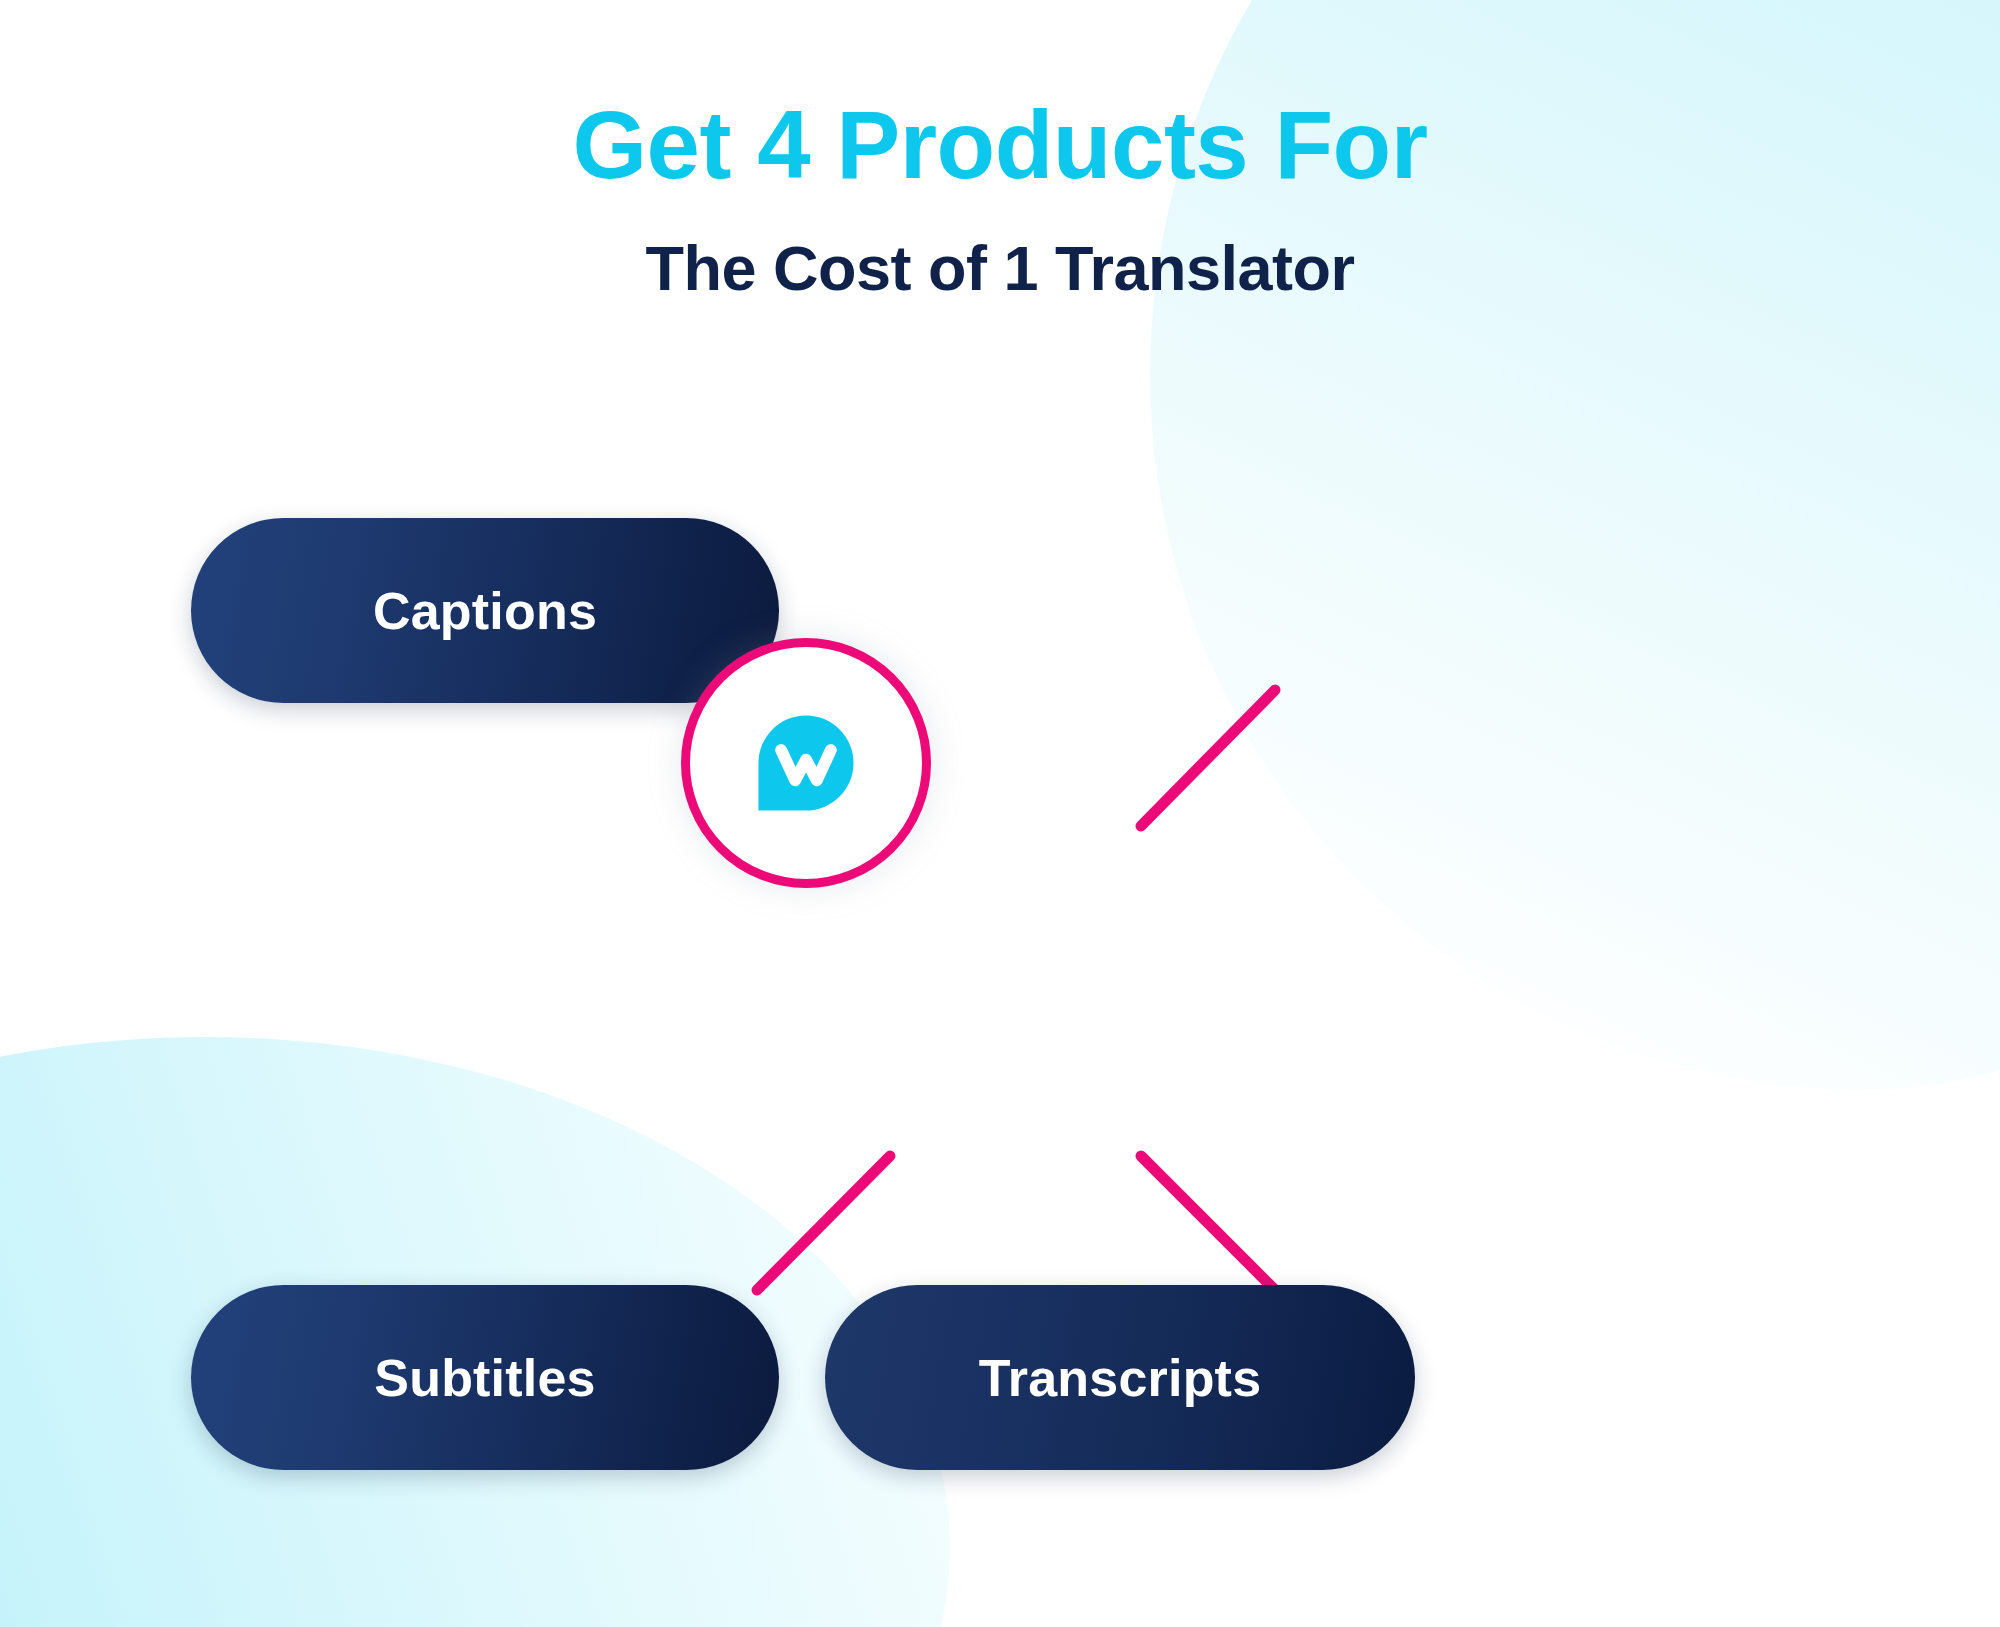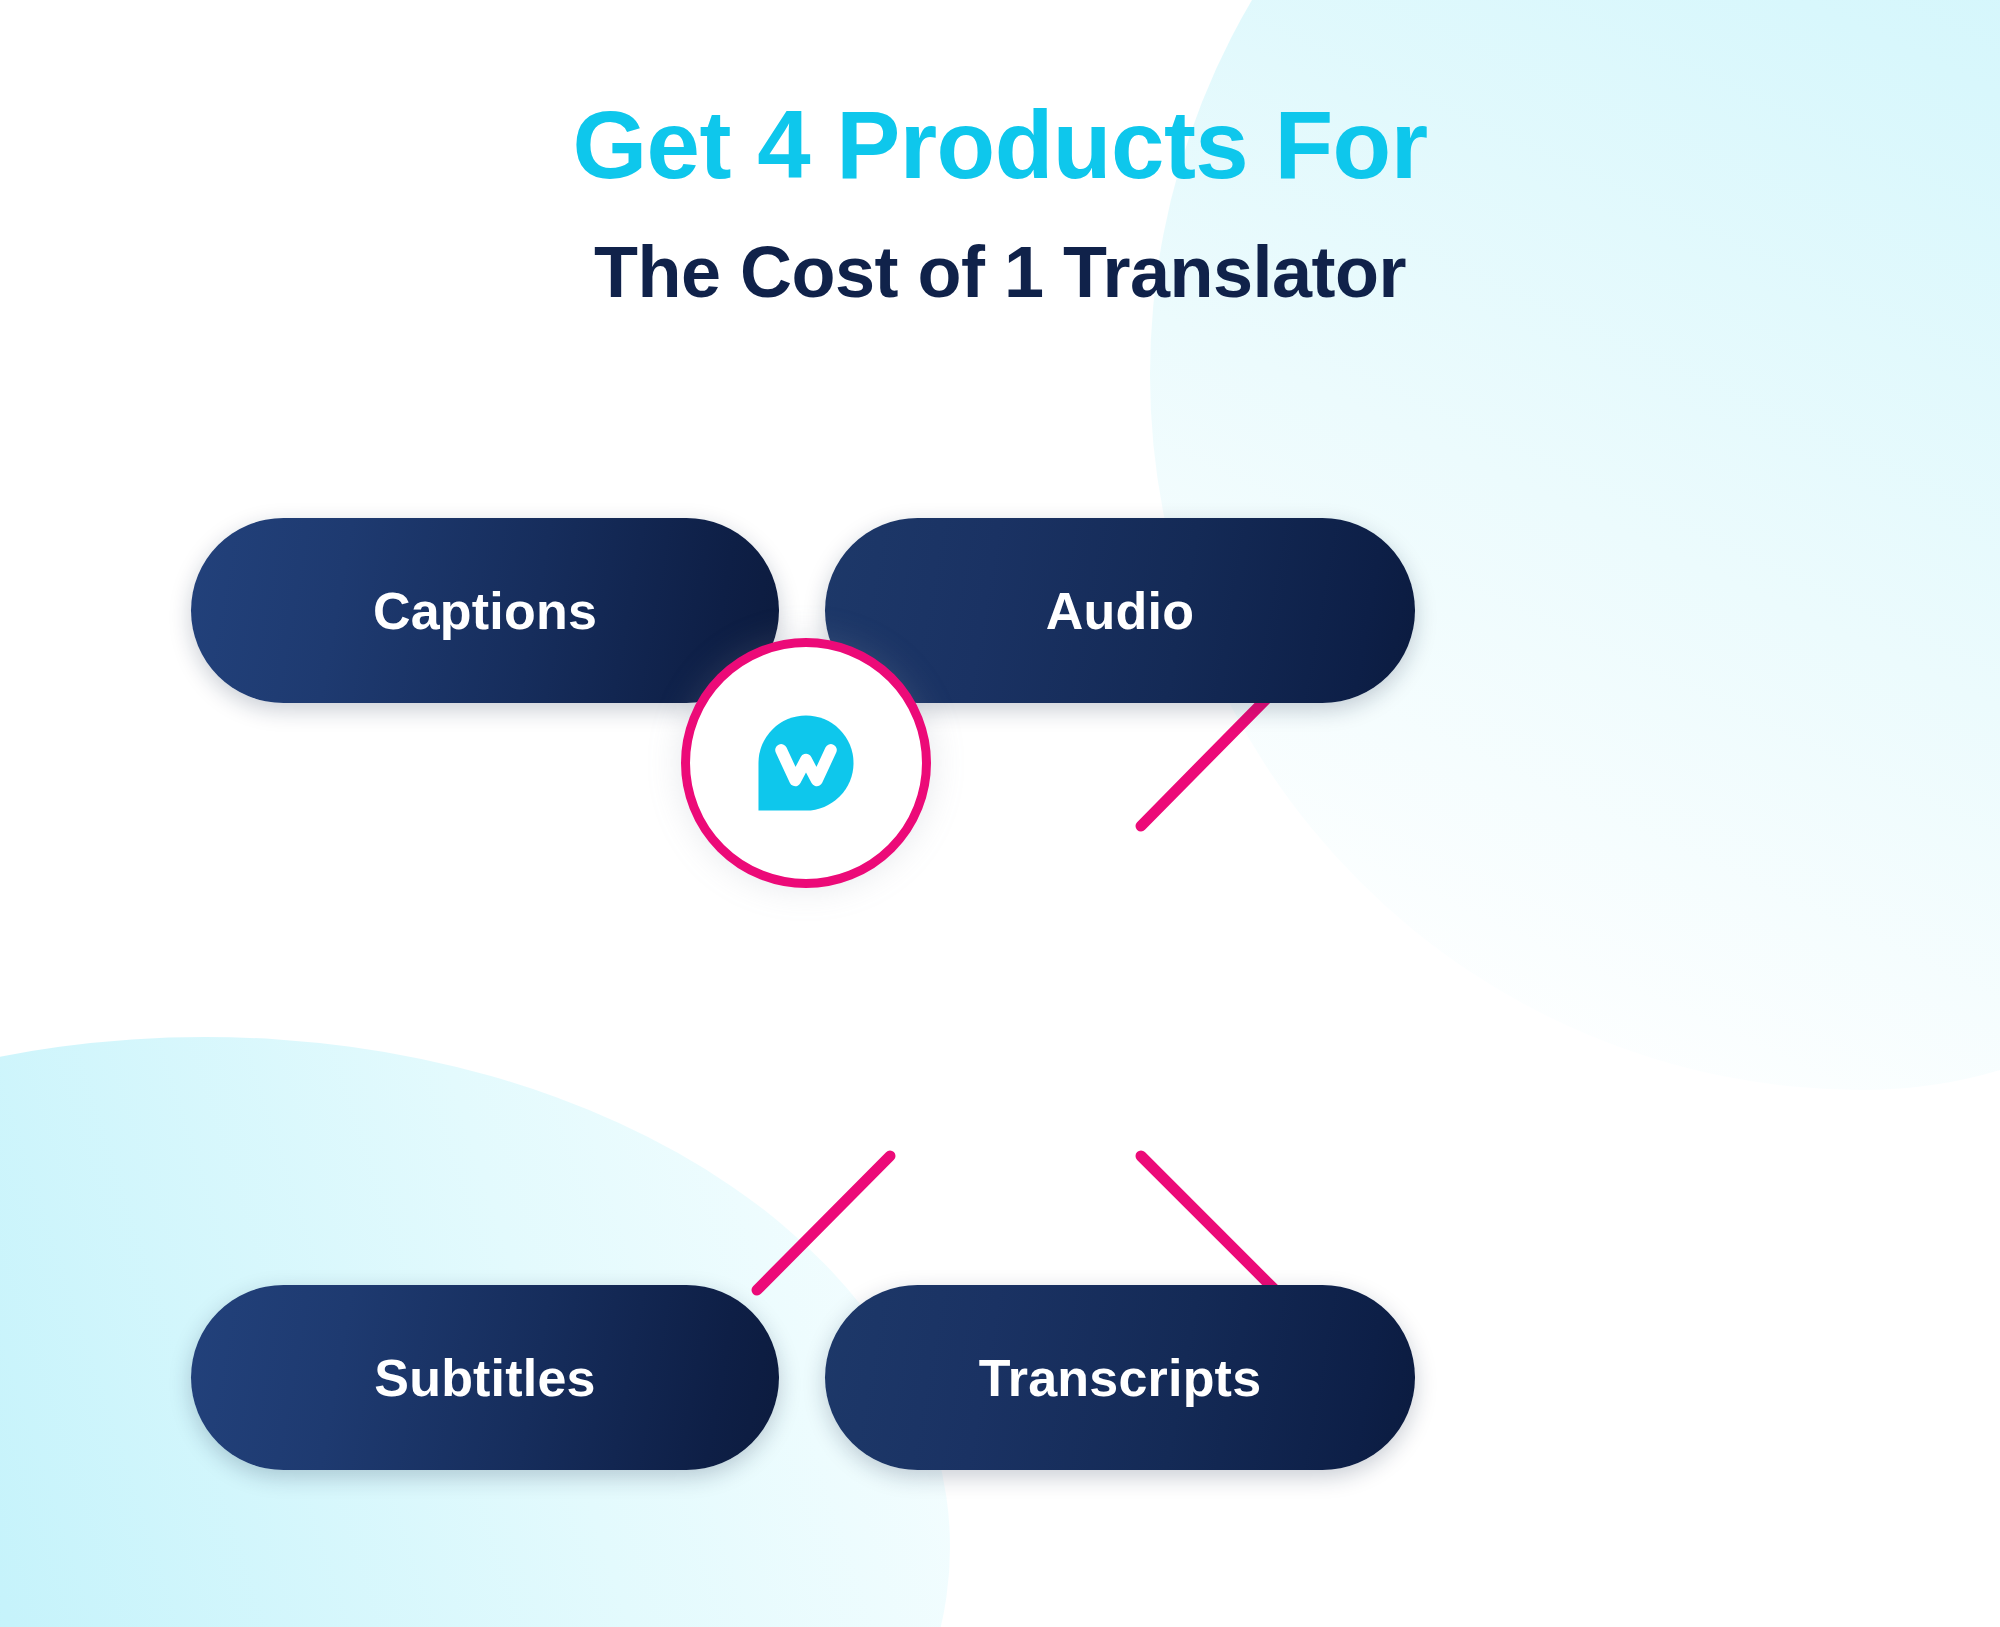--- a/index.html
+++ b/index.html
@@ -49,21 +49,21 @@
   .title-line1 {
     font-size: 96px;
     line-height: 1.02;
     font-weight: 700;
     color: #0ec7ec;
     letter-spacing: -0.5px;
     font-stretch: condensed;
     margin: 0 0 42px 0;
   }
   .title-line2 {
-    font-size: 72px;
+    font-size: 63px;
     line-height: 1.02;
     font-weight: 700;
     color: #10224a;
     letter-spacing: -0.5px;
     font-stretch: condensed;
     margin: 0;
   }
 
   
   .diagram {
@@ -152,23 +152,20 @@
       <line x1="744" y1="260" x2="877" y2="396" stroke="#ec0a78" stroke-width="11" stroke-linecap="round"></line>
       <line x1="1262" y1="260" x2="1128" y2="396" stroke="#ec0a78" stroke-width="11" stroke-linecap="round"></line>
       <line x1="744" y1="860" x2="877" y2="726" stroke="#ec0a78" stroke-width="11" stroke-linecap="round"></line>
       <line x1="1262" y1="860" x2="1128" y2="726" stroke="#ec0a78" stroke-width="11" stroke-linecap="round"></line>
     </svg>
 
     <div class="pill pill-captions">
       <span>Captions</span>
     </div>
 
-    <div class="pill pill-audio">
-      <span>Audio</span>
-    </div>
 
     <div class="pill pill-subtitles">
       <span>Subtitles</span>
     </div>
 
     <div class="pill pill-transcripts">
       <span>Transcripts</span>
     </div>
 
     <div class="hub">

